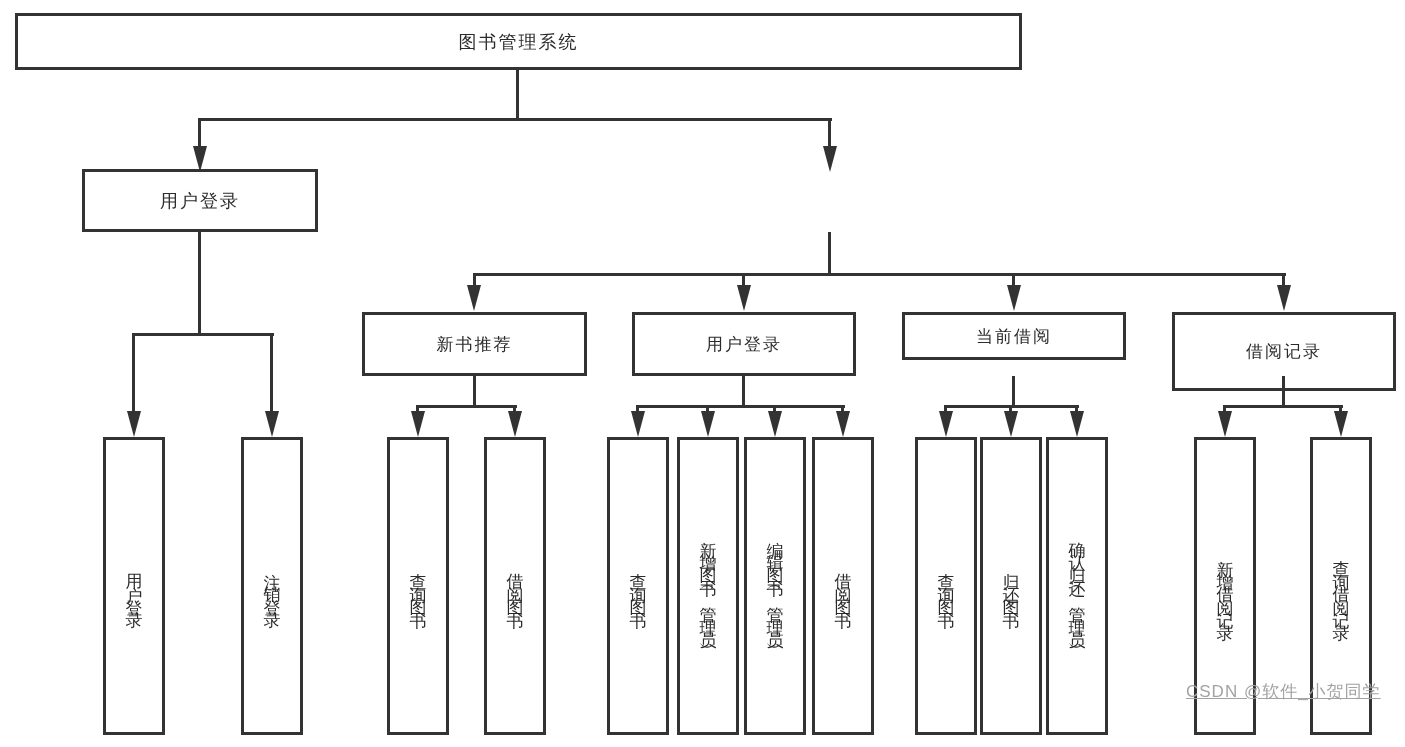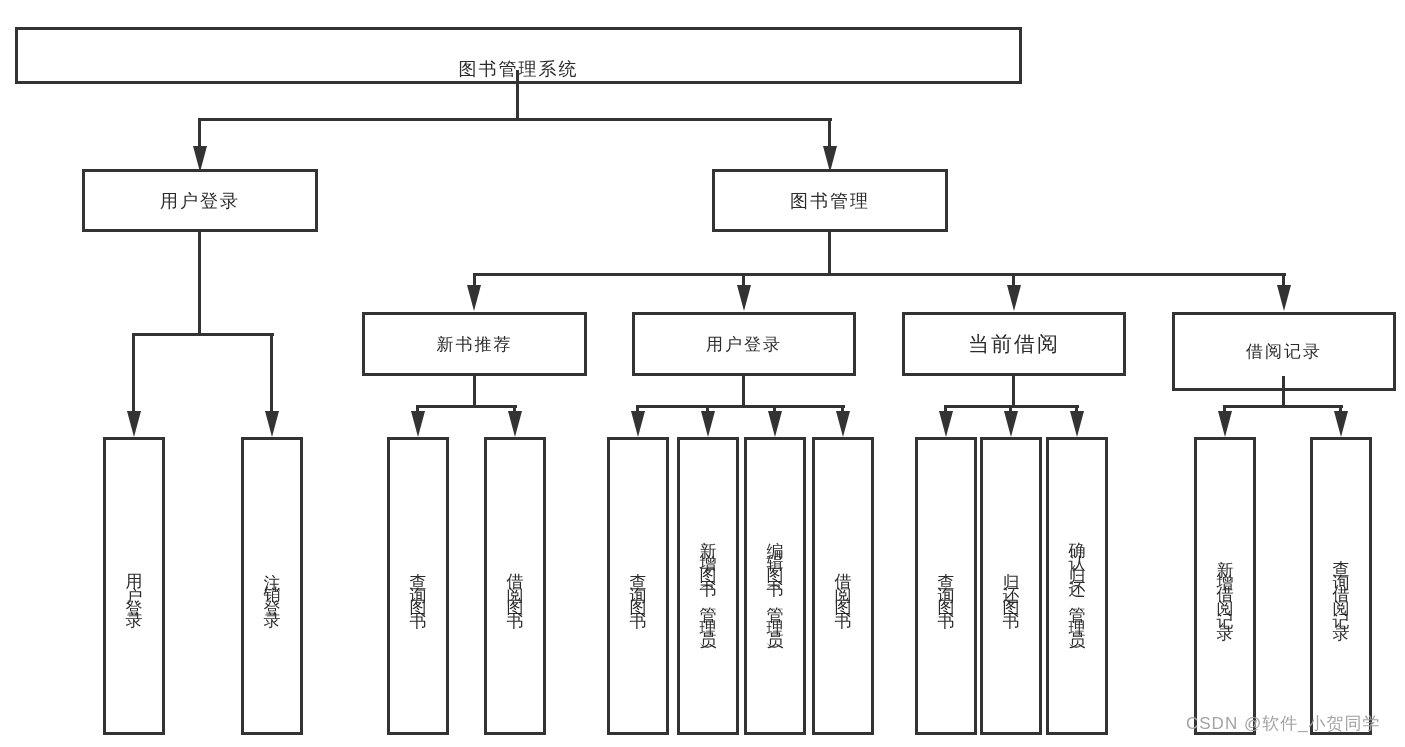--- a/index.html
+++ b/index.html
@@ -36,49 +36,47 @@
   .vl{position:absolute;width:3px;background:var(--line);}
   .hl{position:absolute;height:3px;background:var(--line);}
   .ah{
     position:absolute;width:0;height:0;
     border-left:7px solid transparent;
     border-right:7px solid transparent;
     border-top:26px solid var(--line);
   }
   .watermark{
     position:absolute;
-    left:1186px;top:712px;
+    left:1186px;top:680px;
     font-size:17px;
     color:#a3a3a3;
     letter-spacing:1px;
     z-index:5;
     white-space:nowrap;
+    text-decoration:underline;
   }
 </style>
 </head>
 <body>
 
 <div id="canvas">
 
-  <div class="node" style="left:15px;top:27px;width:1007px;height:57px;align-items:flex-end;">
+  <div class="node" style="left:15px;top:13px;width:1007px;height:57px;">
     <span>图书管理系统</span>
   </div>
 
   <div class="vl" style="left:516px;top:70px;height:48px;"></div>
   <div class="hl" style="left:198px;top:118px;width:634px;"></div>
   <div class="vl" style="left:198px;top:118px;height:28px;"></div>
   <div class="ah" style="left:193px;top:146px;"></div>
   <div class="vl" style="left:828px;top:118px;height:28px;"></div>
   <div class="ah" style="left:823px;top:146px;"></div>
 
   <div class="node" style="left:82px;top:169px;width:236px;height:63px;">
     <span>用户登录</span>
-  </div>
-  <div class="node" style="left:712px;top:169px;width:236px;height:63px;">
-    <span>图书管理</span>
   </div>
 
   <div class="vl" style="left:198px;top:232px;height:101px;"></div>
   <div class="hl" style="left:132px;top:333px;width:142px;"></div>
   <div class="vl" style="left:132px;top:333px;height:80px;"></div>
   <div class="ah" style="left:127px;top:411px;"></div>
   <div class="vl" style="left:270px;top:333px;height:80px;"></div>
   <div class="ah" style="left:265px;top:411px;"></div>
 
   <div class="vl" style="left:828px;top:232px;height:41px;"></div>
@@ -91,21 +89,21 @@
   <div class="ah" style="left:1007px;top:285px;"></div>
   <div class="vl" style="left:1282px;top:273px;height:14px;"></div>
   <div class="ah" style="left:1277px;top:285px;"></div>
 
   <div class="node" style="left:362px;top:312px;width:225px;height:64px;font-size:17px;">
     <span>新书推荐</span>
   </div>
   <div class="node" style="left:632px;top:312px;width:224px;height:64px;font-size:17px;">
     <span>用户登录</span>
   </div>
-  <div class="node" style="left:902px;top:312px;width:224px;height:64px;font-size:21px;">
+  <div class="node" style="left:902px;top:312px;width:224px;height:48px;font-size:17px;">
     <span>当前借阅</span>
   </div>
   <div class="node" style="left:1172px;top:312px;width:224px;height:79px;font-size:17px;">
     <span>借阅记录</span>
   </div>
 
   <div class="vl" style="left:473px;top:376px;height:29px;"></div>
   <div class="hl" style="left:416px;top:405px;width:101px;"></div>
   <div class="vl" style="left:416px;top:405px;height:10px;"></div>
   <div class="ah" style="left:411px;top:411px;"></div>

